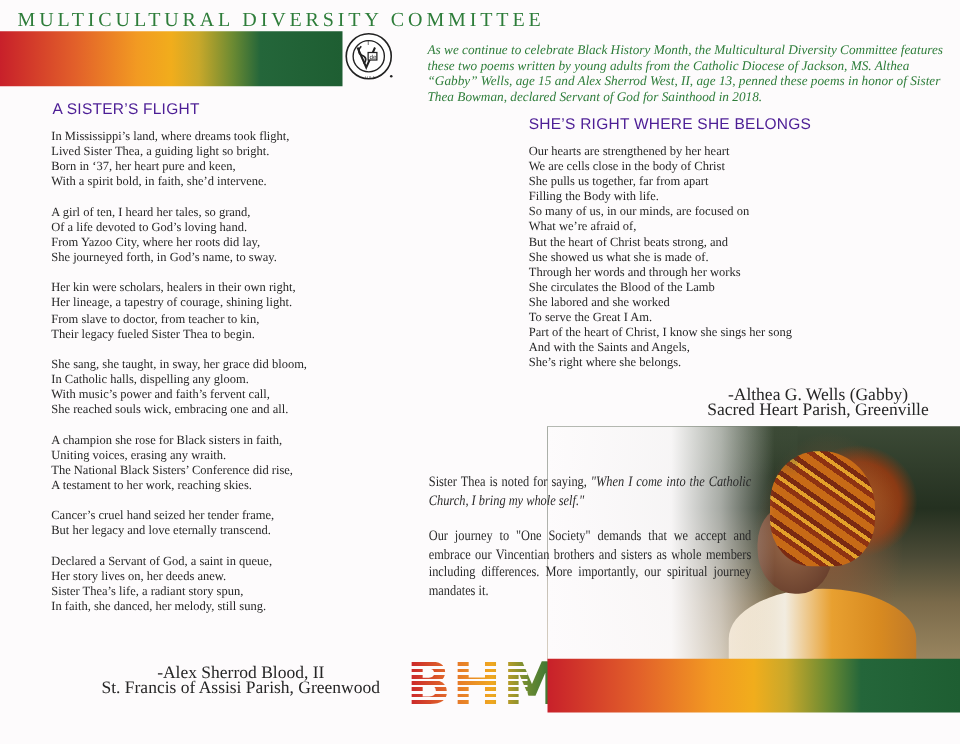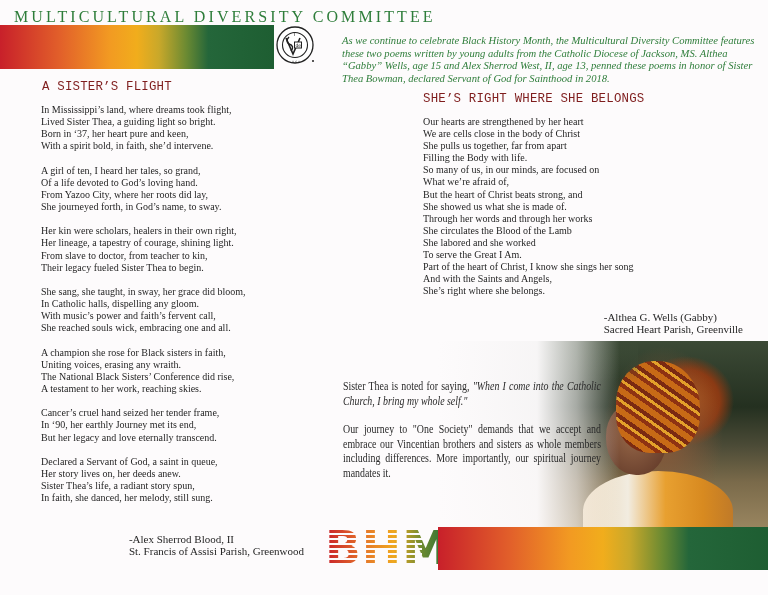--- a/index.html
+++ b/index.html
@@ -21,36 +21,36 @@
   }
   .logo {
     left: 275px; top: 25px; width: 42px; height: 42px;
   }
   .intro {
     left: 342px; top: 35px; width: 418px;
     font-family: "Liberation Serif", serif; font-style: italic;
     font-size: 10.6px; line-height: 12.7px; color: #2e7d3a;
   }
   .poem-title {
-    font-family: Liberation Mono, monospace;
-    font-size: 12.4px; letter-spacing: 0.2px; color: #7f1d1d; white-space: nowrap;
+    font-family: Liberation Sans, sans-serif;
+    font-size: 12.4px; letter-spacing: 0.2px; color: #4c1d95; white-space: nowrap;
   }
   .poem1-title { left: 42px; top: 80px; }
   .poem2-title { left: 423px; top: 92px; }
   .stanza {
     font-family: "Liberation Serif", serif;
     font-size: 10px; line-height: 12.1px; color: #262626;
   }
   .stanza div { white-space: nowrap; }
   .poem1 { left: 41px; top: 104px; width: 290px; }
   .poem1 .stanza { margin-bottom: 12.3px; }
   .poem2 { left: 423px; top: 116px; width: 340px; }
   .attr {
     font-family: "Liberation Serif", serif;
-    font-size: 11px; line-height: 12.4px; color: #262626; text-align: left; white-space: nowrap;
+    font-size: 14px; line-height: 12.4px; color: #262626; text-align: center; white-space: nowrap;
   }
   .attr1 { right: 464px; top: 533px; }
   .attr2 { right: 25px; top: 311px; }
 
   .photo {
     left: 438px; top: 341px; width: 330px; height: 188px; overflow: hidden;
     background:
       radial-gradient(ellipse 60px 90px at 225px 95px, #8a5a3a 0%, rgba(138,90,58,0) 100%),
       radial-gradient(ellipse 48px 45px at 248px 60px, #b0561c 0%, #8a3a14 70%, rgba(138,58,20,0) 100%),
       linear-gradient(180deg, #3c4a36 0%, #243020 35%, #4a4a36 55%, #7a6a4a 75%, #9a8660 100%);
@@ -152,21 +152,20 @@
     <div>She reached souls wick, embracing one and all.</div>
   </div>
   <div class="stanza">
     <div>A champion she rose for  Black sisters in faith,</div>
     <div>Uniting voices, erasing any wraith.</div>
     <div>The National Black Sisters’ Conference did rise,</div>
     <div>A testament to her work, reaching skies.</div>
   </div>
   <div class="stanza">
     <div>Cancer’s cruel hand seized her tender frame,</div>
-    <div>In ‘90, her earthly Journey met its end,</div>
     <div>But her legacy and love eternally transcend.</div>
   </div>
   <div class="stanza">
     <div>Declared a Servant of God, a saint in queue,</div>
     <div>Her story lives on, her deeds anew.</div>
     <div>Sister Thea’s life, a radiant story spun,</div>
     <div>In faith, she danced, her melody, still sung.</div>
   </div>
 </div>
 <div class="abs attr attr1">

